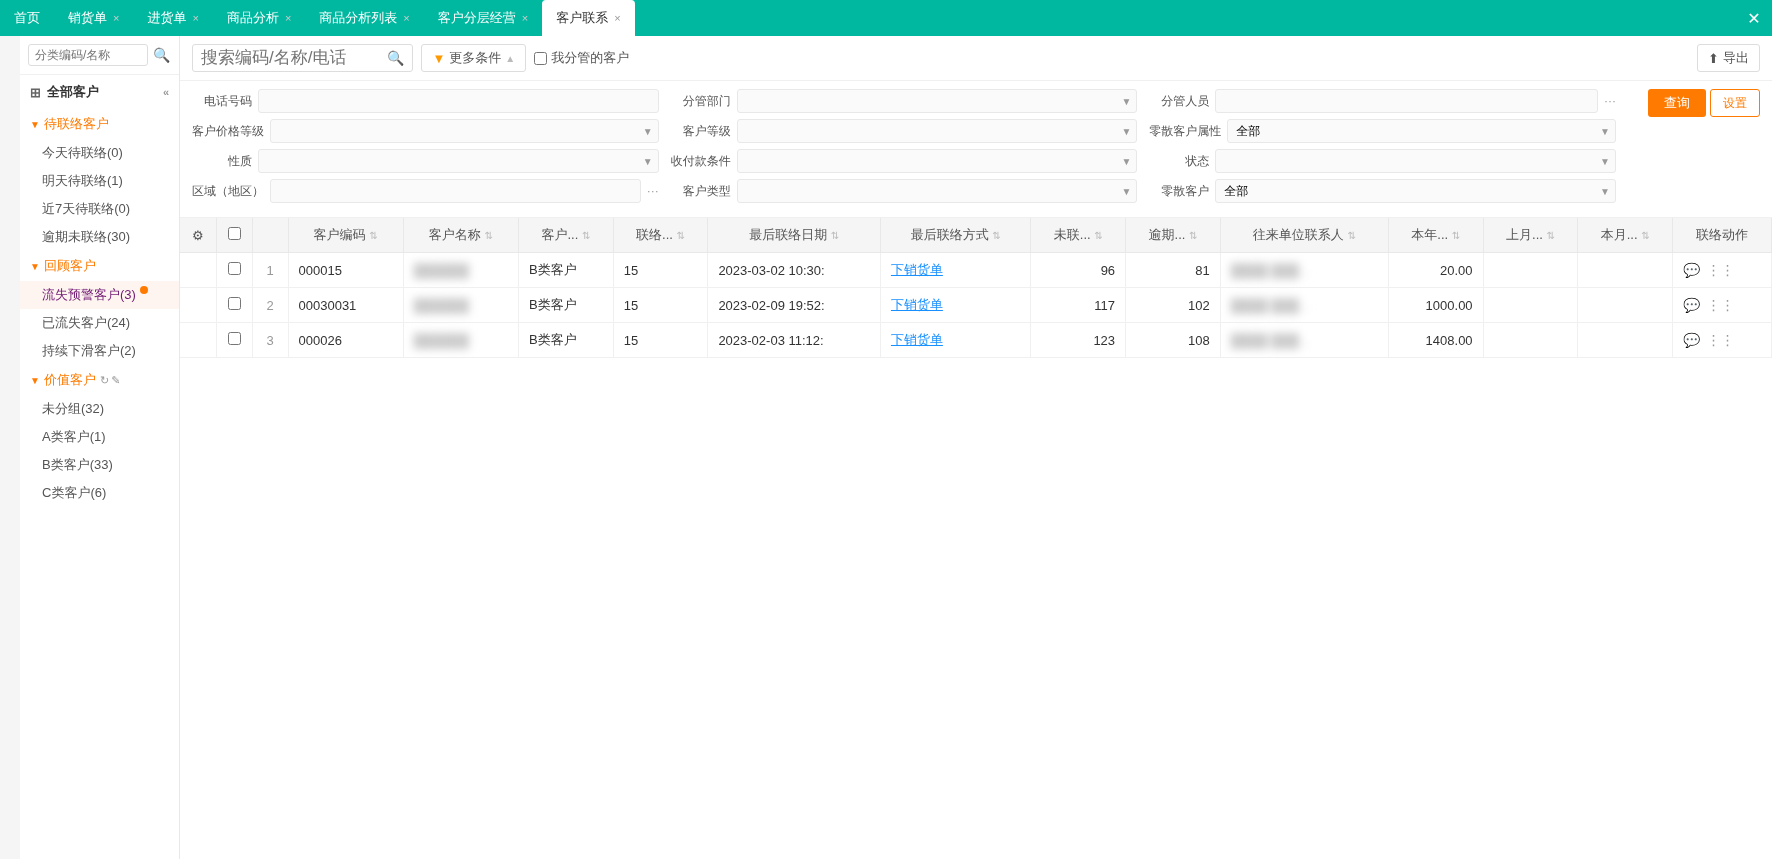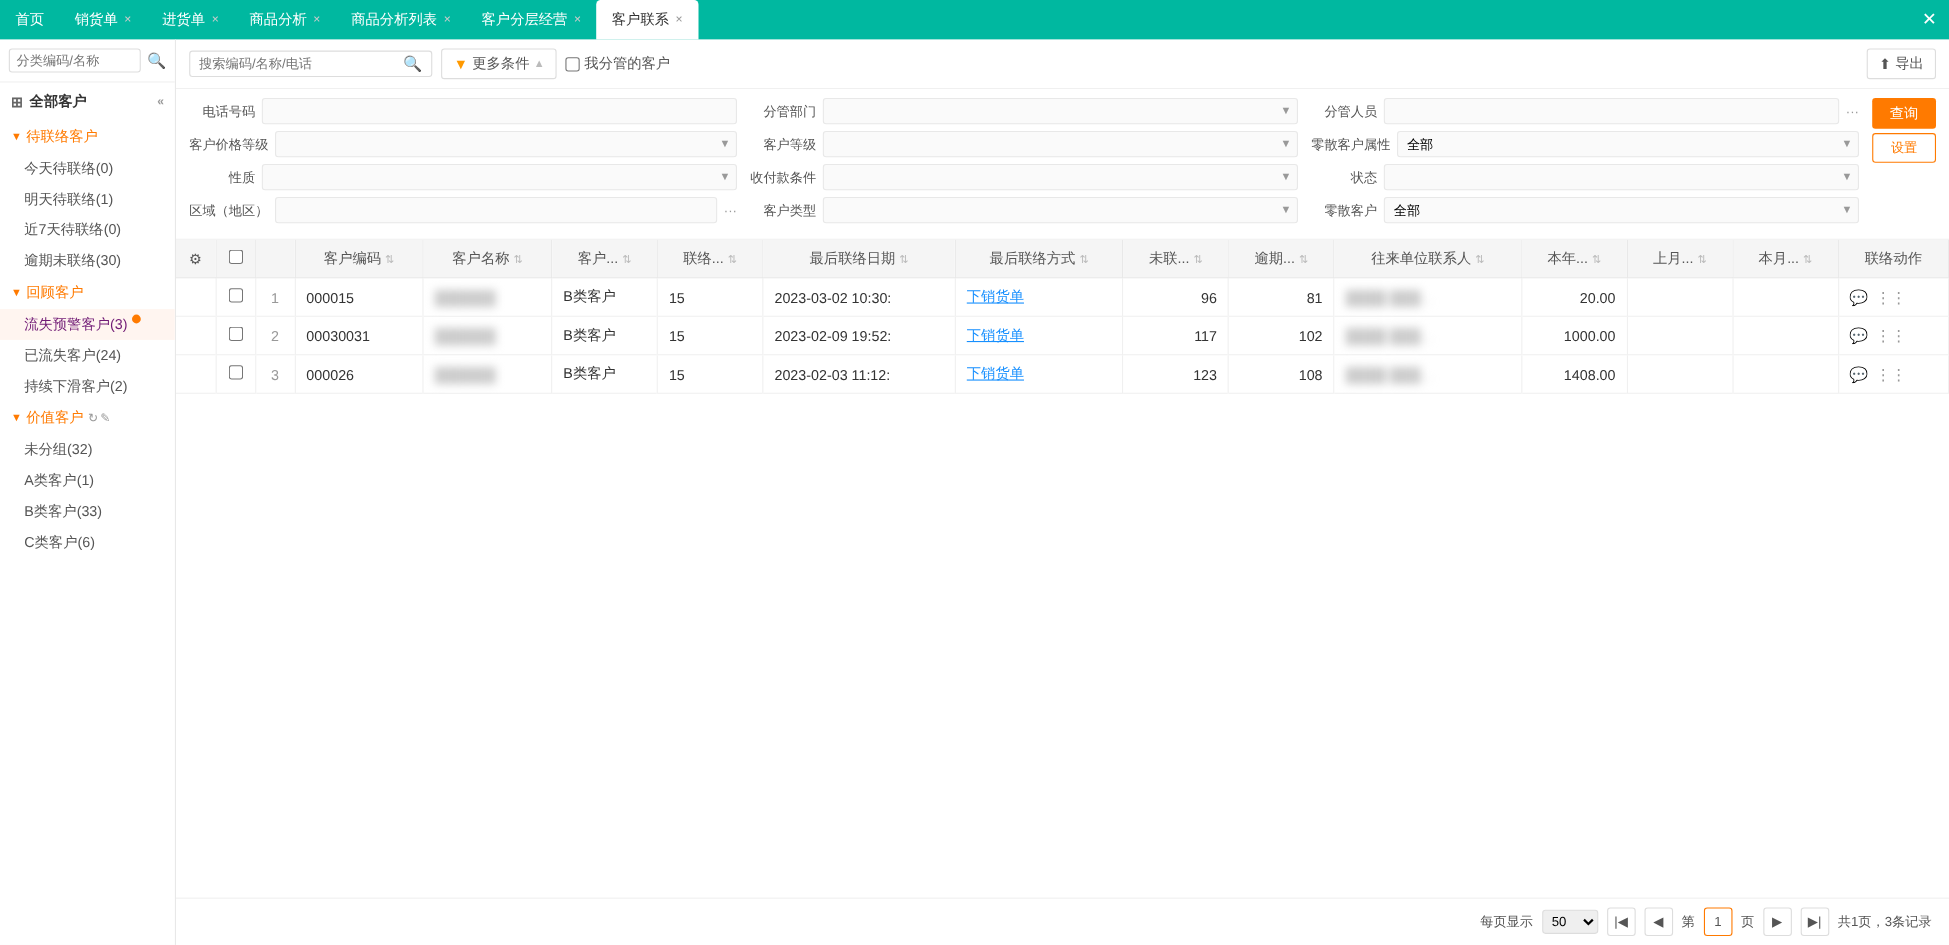--- a/index.html
+++ b/index.html
@@ -57,20 +57,21 @@
 
     
     .sidebar {
       width: 160px;
       background: #fff;
       border-right: 1px solid #e8e8e8;
       display: flex;
       flex-direction: column;
       overflow-y: auto;
       flex-shrink: 0;
+      margin-left: 20px;
     }
     .sidebar-search {
       display: flex;
       align-items: center;
       padding: 8px 8px;
       border-bottom: 1px solid #f0f0f0;
       gap: 6px;
     }
     .sidebar-search input {
       border: 1px solid #ddd;
@@ -284,23 +285,23 @@
       background: #fff;
       color: #ff7a00;
       border: 1px solid #ff7a00;
       border-radius: 3px;
       padding: 4px 12px;
       cursor: pointer;
       font-size: 12px;
     }
     .action-buttons {
       display: flex;
-      flex-direction: column;
+      flex-direction: row;
       gap: 4px;
-      margin-left: 4px;
+      margin-left: 24px;
     }
 
     
     .table-wrap {
       flex: 1;
       overflow: auto;
     }
     table {
       width: 100%;
       border-collapse: collapse;
@@ -507,21 +508,21 @@
     </div>
     <div class="sidebar-item">
       <span>C类客户(6)</span>
     </div>
   </div>
 
   <div class="content-area">
 
     <div class="toolbar">
       <div class="search-input-wrap">
-        <input type="text" style="border: none; outline: none; font-size: 12px; color: rgb(153, 153, 153); width: 180px;" placeholder="搜索编码/名称/电话">
+        <input type="text" style="border: none; outline: none; font-size: 17px; color: rgb(153, 153, 153); width: 180px;" placeholder="搜索编码/名称/电话">
         <span style="color:#ff9900;font-size:14px;">🔍</span>
       </div>
       <button class="btn-filter">
         <span class="filter-icon">▼</span>
         <span>更多条件</span>
         <span style="color:#bbb;font-size:10px;">▲</span>
       </button>
       <label class="checkbox-label">
         <input type="checkbox" style="">
         <span>我分管的客户</span>
@@ -733,32 +734,14 @@
       <div class="action-icons">
         <span class="action-icon" title="联络">💬</span>
         <span class="action-icon" title="更多">⋮⋮</span>
       </div>
     </td>
   </tr>
           </tbody>
       </table>
     </div>
 
-    <div class="pagination">
-      <span>每页显示</span>
-      <select>
-        <option>50</option>
-        <option>100</option>
-        <option>200</option>
-      </select>
-      <div class="page-btn">|◀</div>
-      <div class="page-btn">◀</div>
-      <span>第</span>
-      <div class="page-current">
-        <span>1</span>
-      </div>
-      <span>页</span>
-      <div class="page-btn">▶</div>
-      <div class="page-btn">▶|</div>
-      <span>共1页，3条记录</span>
-    </div>
   </div>
 </div>
 
 </body></html>

